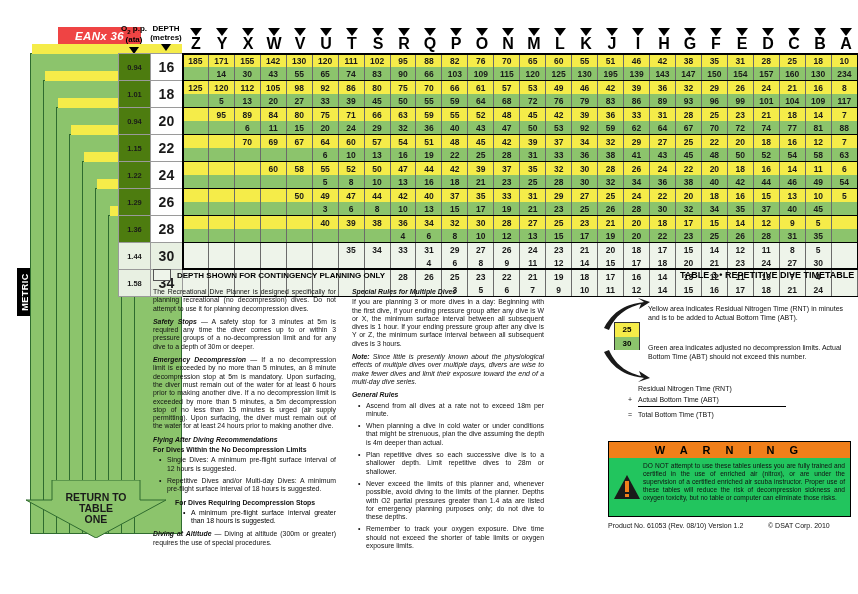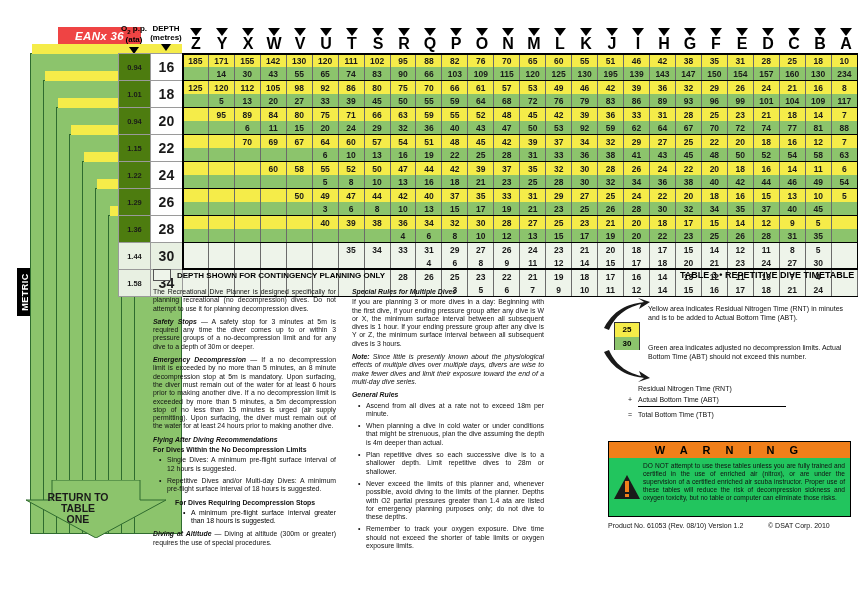--- a/index.html
+++ b/index.html
@@ -71,21 +71,21 @@
 
   
   .ret-arrow {
     position: absolute;
     left: 26px; top: 480px;
     width: 140px; height: 58px;
   }
   .ret-arrow svg { display: block; }
   .ret-text {
     position: absolute;
-    left: 20px; top: 492px;
+    left: 38px; top: 492px;
     width: 116px;
     text-align: center;
     font-size: 10.5px;
     font-weight: bold;
     line-height: 11px;
     color: #1a1a1a;
     pointer-events: none;
   }
 
   

